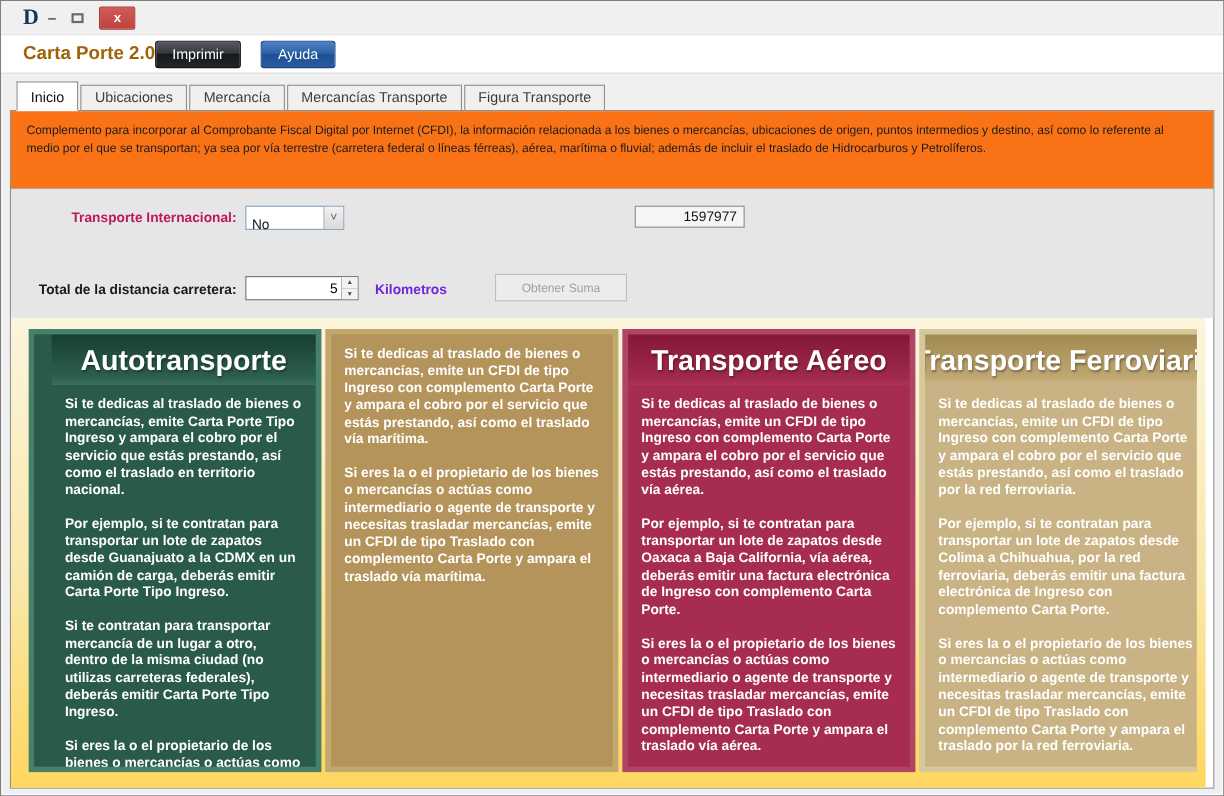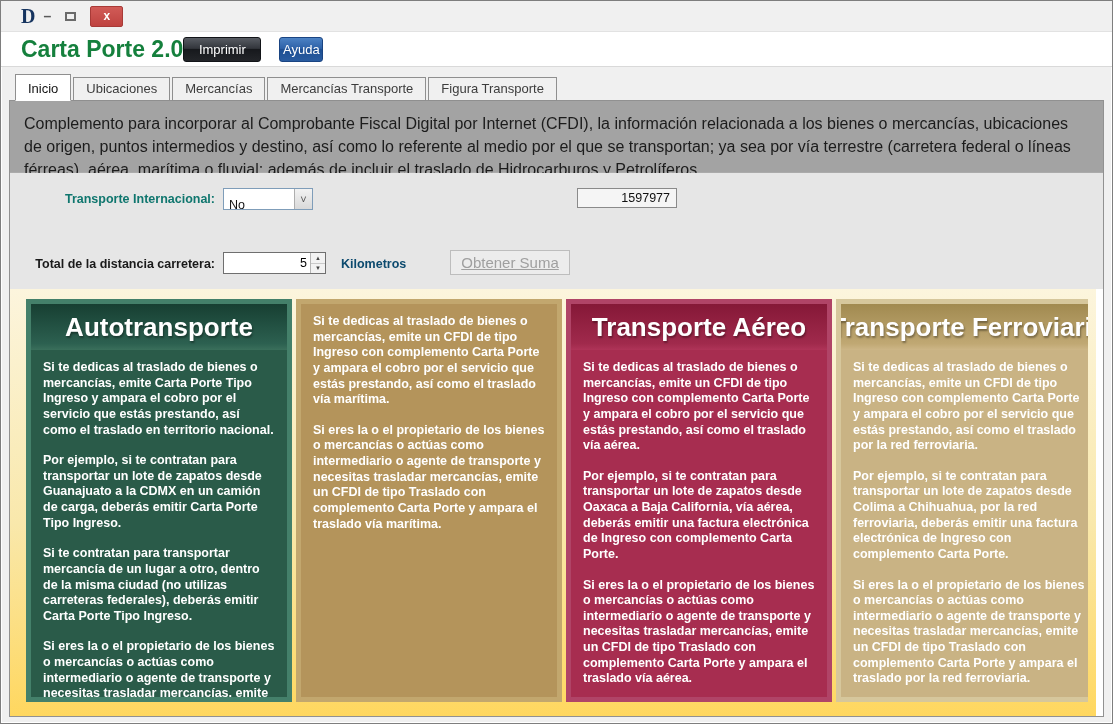--- a/index.html
+++ b/index.html
@@ -31,31 +31,31 @@
     border:1px solid #a83a37; border-radius:2px; color:#fff; font-weight:bold;
     font-size:12px; display:flex; align-items:center; justify-content:center; cursor:default;
   }
 
   
   .header {
     height:36px; background:#ffffff; display:flex; align-items:center;
     border-top:1px solid #e2e2e2; border-bottom:1px solid #d9d9d9;
     padding:0 14px 0 20px;
   }
-  .header-title { font-size:23px; font-weight:bold; color:#15803d; }
+  .header-title { font-size:17px; font-weight:bold; color:#a16207; }
   .header-links { display:flex; gap:44px; margin-left:auto; margin-right:30px; }
   .header-links a { font-size:13px; color:#1568c4; text-decoration:underline; cursor:pointer; white-space:nowrap; }
   .btn-dark {
     width:78px; height:25px; border-radius:3px; border:1px solid #121418;
     background:linear-gradient(180deg,#585c63 0%,#33363c 45%,#17191d 50%,#232529 100%);
     color:#fff; font-size:13px; display:flex; align-items:center; justify-content:center;
     cursor:pointer; margin-right:18px;
   }
   .btn-blue {
-    width:44px; height:25px; border-radius:3px; border:1px solid #1a4482;
+    width:68px; height:25px; border-radius:3px; border:1px solid #1a4482;
     background:linear-gradient(180deg,#4c82c4 0%,#2e62a8 45%,#1d4f93 50%,#2a5ca0 100%);
     color:#fff; font-size:13px; display:flex; align-items:center; justify-content:center;
     cursor:pointer;
   }
 
   
   .tabs { display:flex; margin:6px 8px 0 8px; padding-left:6px; position:relative; top:1px; z-index:2; align-items:flex-end; }
   .tab {
     font-size:13px; color:#3c3c3c; background:#f0f0f0;
     border:1px solid #8f8f8f; padding:4px 12px 5px 12px; margin-right:2px;
@@ -65,27 +65,27 @@
     background:#ffffff; height:27px; border-bottom:1px solid #ffffff;
     padding-top:6px; color:#111;
   }
 
   
   .content-box {
     margin:0 8px; height:617px; border:1px solid #919191; background:#ffffff;
     display:flex; flex-direction:column; position:relative; z-index:1;
   }
   .intro {
-    background:#a3a3a3; padding:11px 14px 10px 14px; font-size:16px; color:#1c1c1c;
+    background:#f97316; padding:11px 14px 10px 14px; font-size:11px; color:#1c1c1c;
     line-height:1.45; border-bottom:1px solid #ababab; height:72px;
   }
 
   
   .form-area { background:#e6e6e6; height:118px; position:relative; font-size:12.5px; }
-  .lbl-red { position:absolute; left:10px; top:19px; width:195px; text-align:right; color:#0f766e; font-weight:bold; }
+  .lbl-red { position:absolute; left:10px; top:19px; width:195px; text-align:right; color:#be185d; font-weight:bold; }
   .lbl-bold { position:absolute; left:0px; top:84px; width:205px; text-align:right; color:#1a1a1a; font-weight:bold; }
   .combo {
     position:absolute; left:213px; top:15px; width:90px; height:22px; background:#fff;
     border:1px solid #7f9db9; display:flex; align-items:center; cursor:pointer;
   }
   .combo-value { flex:1; padding-left:5px; font-size:12.5px; color:#111;margin-top:12px; }
   .combo-arrow {
     width:18px; height:100%; background:linear-gradient(180deg,#f2f2f2,#d9d9d9);
     border-left:1px solid #aeaeae; display:flex; align-items:center; justify-content:center;
     color:#5a5a5a; font-size:11px;
@@ -102,45 +102,45 @@
   .spinner input {
     flex:1; border:none; outline:none; text-align:right; font-size:12.5px;
     padding-right:3px; font-family:"Liberation Sans",sans-serif; background:transparent; width:70px;
   }
   .spin-btns { width:15px; border-left:1px solid #b5b5b5; display:flex; flex-direction:column; }
   .spin-up,.spin-down {
     flex:1; display:flex; align-items:center; justify-content:center;
     font-size:6px; color:#444; background:#f2f2f2; cursor:pointer; line-height:1;
   }
   .spin-up { border-bottom:1px solid #c9c9c9; }
-  .unit-lbl { position:absolute; left:331px; top:84px; font-weight:bold; color:#0c4a6e; }
+  .unit-lbl { position:absolute; left:331px; top:84px; font-weight:bold; color:#6d28d9; }
   .btn-disabled {
     position:absolute; left:440px; top:77px; width:120px; height:25px;
-    background:#ececec; border:1px solid #bdbdbd; color:#9f9f9f; font-size:15px;
-    display:flex; align-items:center; justify-content:center; cursor:default;text-decoration:underline;
+    background:#ececec; border:1px solid #bdbdbd; color:#9f9f9f; font-size:11px;
+    display:flex; align-items:center; justify-content:center; cursor:default;
   }
 
   
   .panels-frame {
     flex:1; margin-right:7px;
     background:linear-gradient(180deg,#fcf5dd 0%,#f9e8ab 55%,#ffd75f 100%);
     padding:10px 8px 14px 16px;
   }
   .panels-row { display:flex; gap:4px; overflow:hidden; height:403px; }
   .panel { flex:0 0 266px; width:266px; height:403px; overflow:hidden; }
   .panel-body-text {
     padding:10px 12px; font-size:12.5px; font-weight:bold; color:#ffffff; line-height:1.25;
   }
   .panel-body-text p { margin-bottom:15px; }
   .panel-header {
     height:46px; display:flex; align-items:center; justify-content:center;
     color:#fff; font-weight:bold; font-size:26px; white-space:nowrap; overflow:hidden;
     text-shadow:1px 2px 2px rgba(0,0,0,0.35);
   }
-  .p-auto     { border:5px solid #44806a; background:#2a5b49; }
+  .p-auto     { border:5px solid #44806a; background:#2a5b49;padding-left:16px; }
   .p-auto .panel-header     { background:linear-gradient(180deg,#173f32 0%,#27574619 60%,#2c6050 86%,#3a6f5b 100%), #22503f; background:linear-gradient(180deg,#173f32 0%,#2c6050 86%,#3a6f5b 100%); }
   .p-maritimo { border:5px solid #c2a76e; background:#b4945b; }
   .p-maritimo .panel-header { background:linear-gradient(180deg,#7c6130 0%,#a98b4c 86%,#bb9c5f 100%); }
   .p-aereo    { border:5px solid #b04467; background:#a72d50; }
   .p-aereo .panel-header    { background:linear-gradient(180deg,#851837 0%,#a02a4c 86%,#af3458 100%); }
   .p-ferro    { border:5px solid #d6c79c; background:#c9b384; }
   .p-ferro .panel-header    { background:linear-gradient(180deg,#a18a50 0%,#c0a873 86%,#cdb687 100%); }
 </style>
 </head>
 <body>
@@ -158,21 +158,21 @@
 
   <div class="header">
     <span class="header-title">Carta Porte 2.0</span>
     <span class="btn-dark">Imprimir</span>
     <span class="btn-blue">Ayuda</span>
   </div>
 
   <div class="tabs">
     <div class="tab active">Inicio</div>
     <div class="tab">Ubicaciones</div>
-    <div class="tab">Mercancías</div>
+    <div class="tab">Mercancía</div>
     <div class="tab">Mercancías Transporte</div>
     <div class="tab">Figura Transporte</div>
   </div>
 
   <div class="content-box">
 
     <div class="intro">Complemento para incorporar al Comprobante Fiscal Digital por Internet (CFDI), la información relacionada a los bienes o mercancías, ubicaciones de origen, puntos intermedios y destino, así como lo referente al medio por el que se transportan; ya sea por vía terrestre (carretera federal o líneas férreas), aérea, marítima o fluvial; además de incluir el traslado de Hidrocarburos y Petrolíferos.</div>
 
     <div class="form-area">
       <span class="lbl-red">Transporte Internacional:</span>

